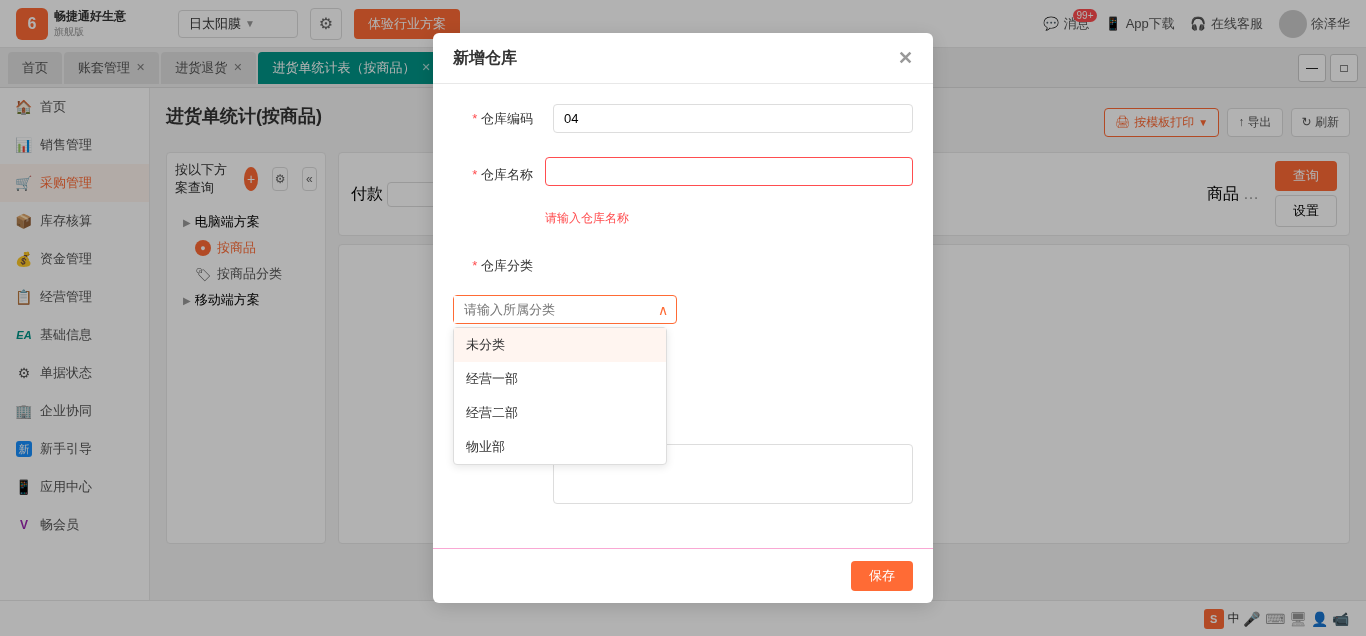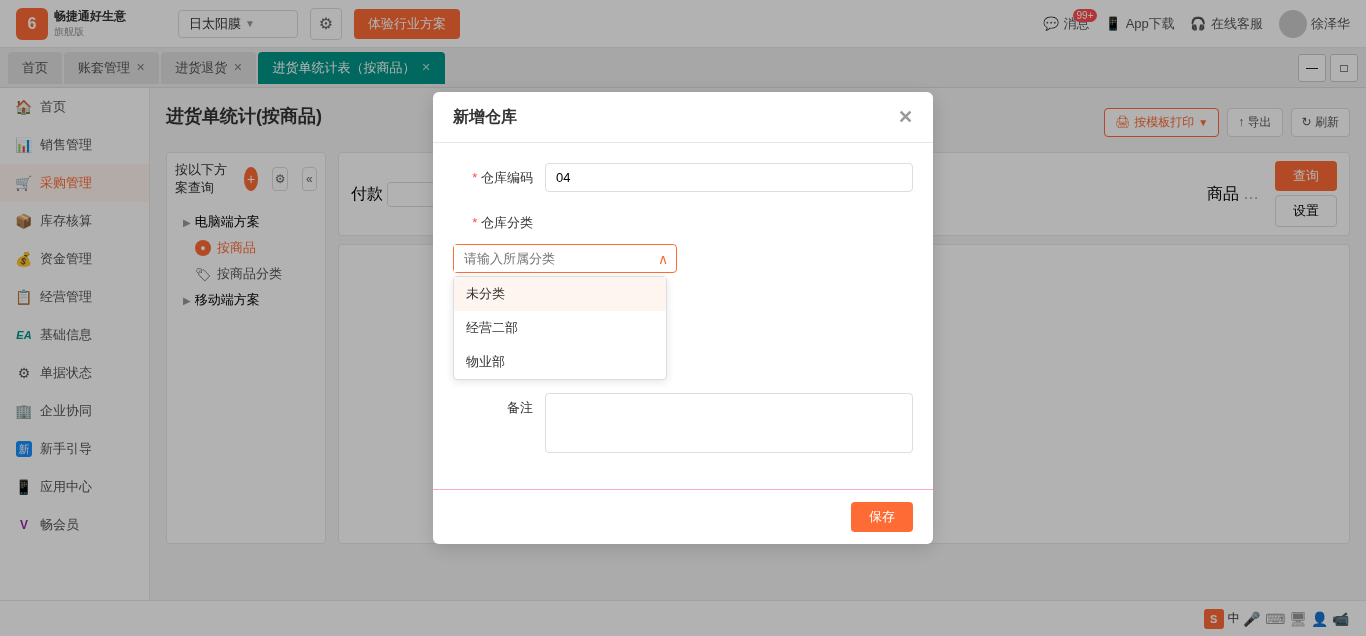--- a/index.html
+++ b/index.html
@@ -129,21 +129,21 @@
       width: 500px; box-shadow: 0 4px 20px rgba(0,0,0,0.15);
       position: relative; z-index: 101;
     }
     .modal-header {
       padding: 14px 20px; border-bottom: 1px solid #e8e8e8;
       display: flex; align-items: center; justify-content: space-between;
       font-size: 16px; font-weight: bold; color: #333;
     }
     .modal-close { cursor: pointer; color: #999; font-size: 18px; }
     .modal-body { padding: 20px; }
-    .form-row { display: flex; align-items: flex-start; margin-bottom: 16px; gap: 12px; }
+    .form-row { display: flex; align-items: flex-start; margin-bottom: 24px; gap: 20px; }
     .form-label { width: 80px; text-align: right; font-size: 13px; color: #333; padding-top: 6px; flex-shrink: 0; }
     .required-star { color: #ff4d4f; }
     .form-input {
       flex: 1; border: 1px solid #ddd; border-radius: 4px;
       padding: 6px 10px; font-size: 13px; outline: none;
     }
     .form-input.error { border-color: #ff4d4f; }
     .error-msg { color: #ff4d4f; font-size: 12px; margin-top: 2px; }
 
     .category-wrapper { flex: 1; position: relative; }
@@ -404,33 +404,46 @@
     <div class="modal-body">
 
       <div class="form-row">
         <span class="form-label">
           <span class="required-star">*</span>
           <span>仓库编码</span>
         </span>
         <input class="form-input" value="04" style="flex: 1 1 0%;">
       </div>
 
+      <div class="form-row" style="flex-direction:column; align-items:stretch;">
+        <div style="display:flex; align-items:center; gap:12px;">
+          <span class="form-label">
+            <span class="required-star">*</span>
+            <span>仓库名称</span>
+          </span>
+          <input class="form-input error" style="flex: 1 1 0%; border-color: rgb(255, 77, 79);">
+        </div>
+        <div style="padding-left:92px; margin-top:2px;">
+          <span class="error-msg">请输入仓库名称</span>
+        </div>
+      </div>
 
       <div class="form-row" style="align-items:flex-start;flex-direction:column;">
         <span class="form-label" style="padding-top:6px;">
           <span class="required-star">*</span>
           <span>仓库分类</span>
         </span>
         <div class="category-wrapper">
           <div class="category-input-row" style="border-color:#ff6b35;">
             <input class="category-input" placeholder="请输入所属分类" style="">
             <button class="category-toggle">∧</button>
           </div>
           <div class="dropdown-list">
             <div class="dropdown-item highlighted">未分类</div>
+            <div class="dropdown-item">经营一部</div>
             <div class="dropdown-item">经营二部</div>
             <div class="dropdown-item">物业部</div>
           </div>
         </div>
       </div>
 
       <div class="form-row" style="margin-top: 120px;">
         <span class="form-label">备注</span>
         <textarea class="notes-input" style=""></textarea>
       </div>

